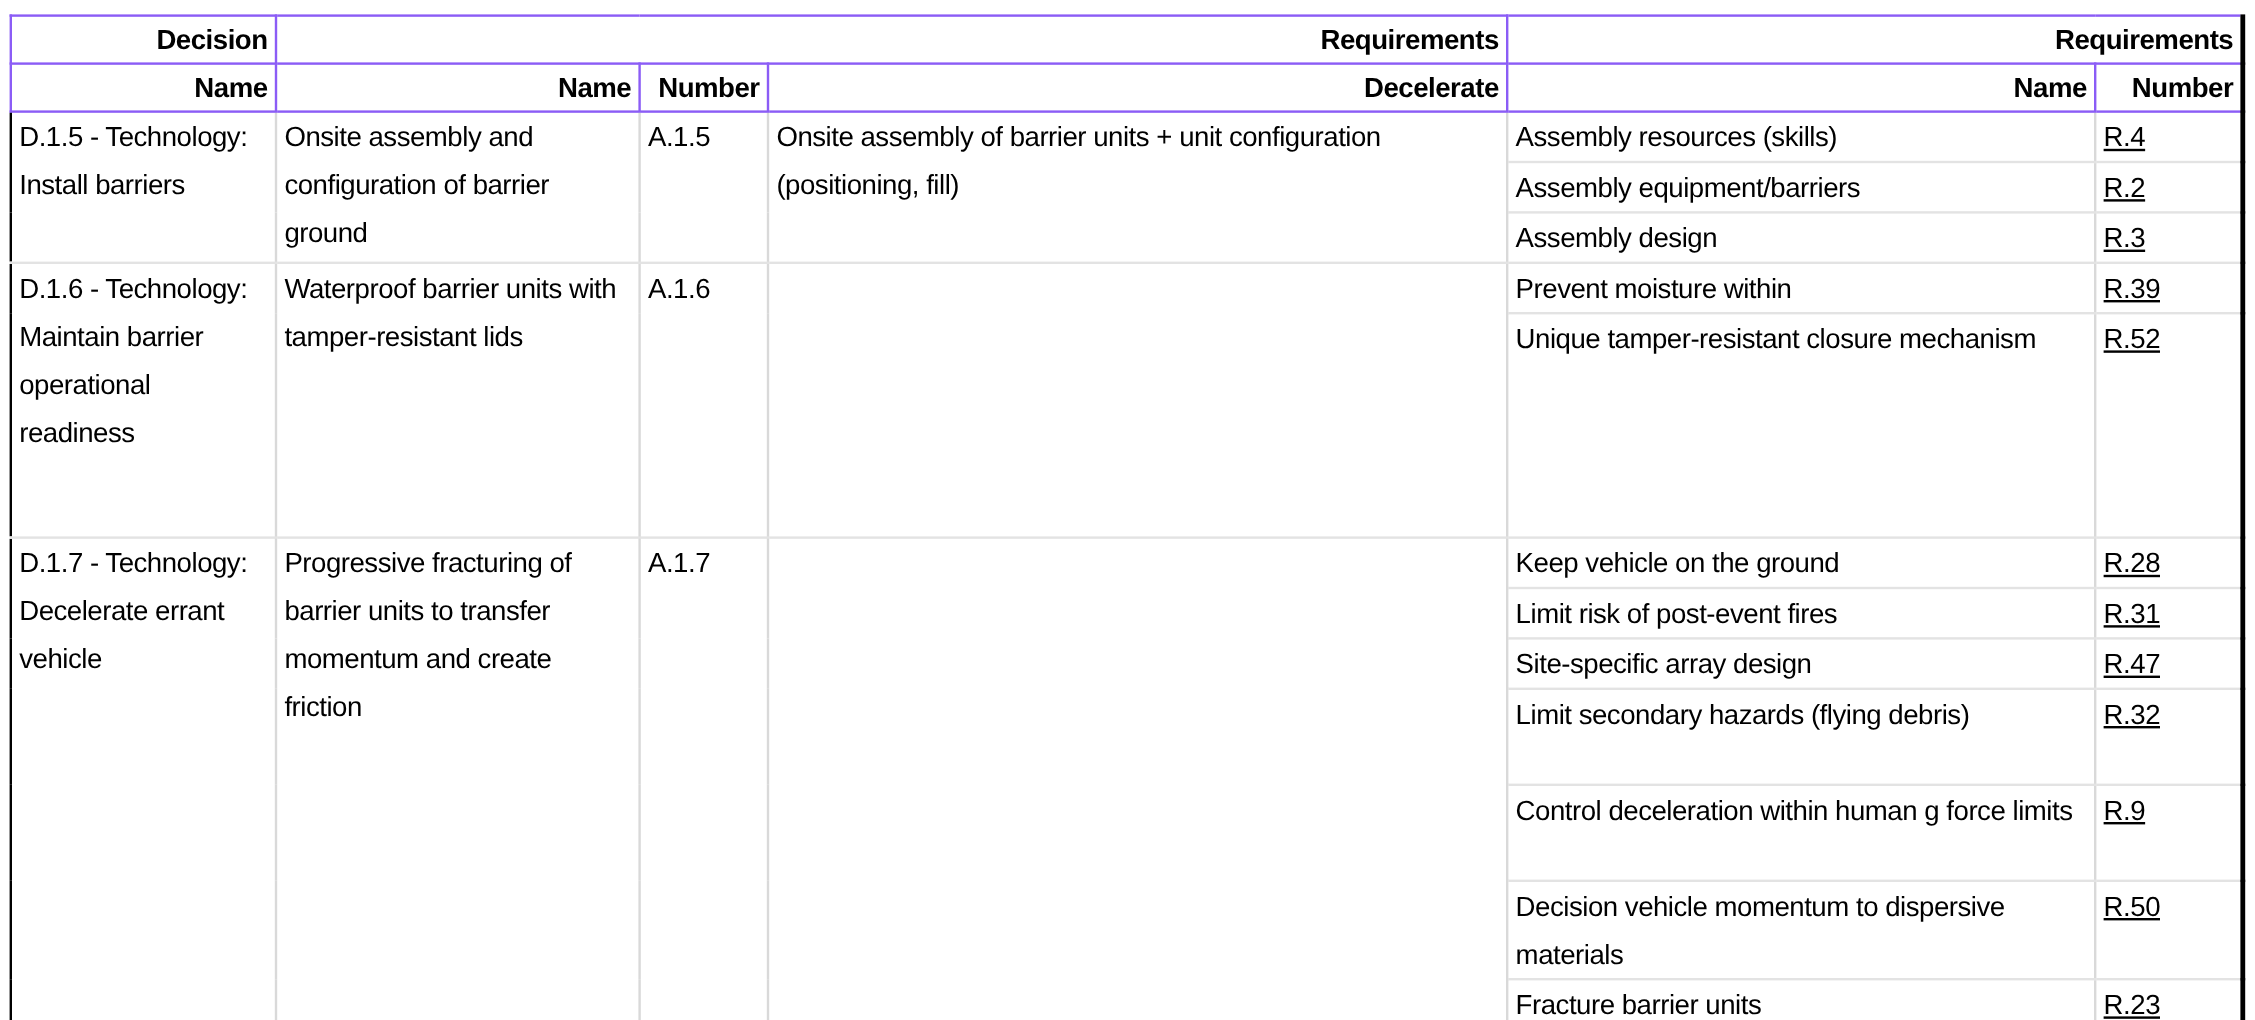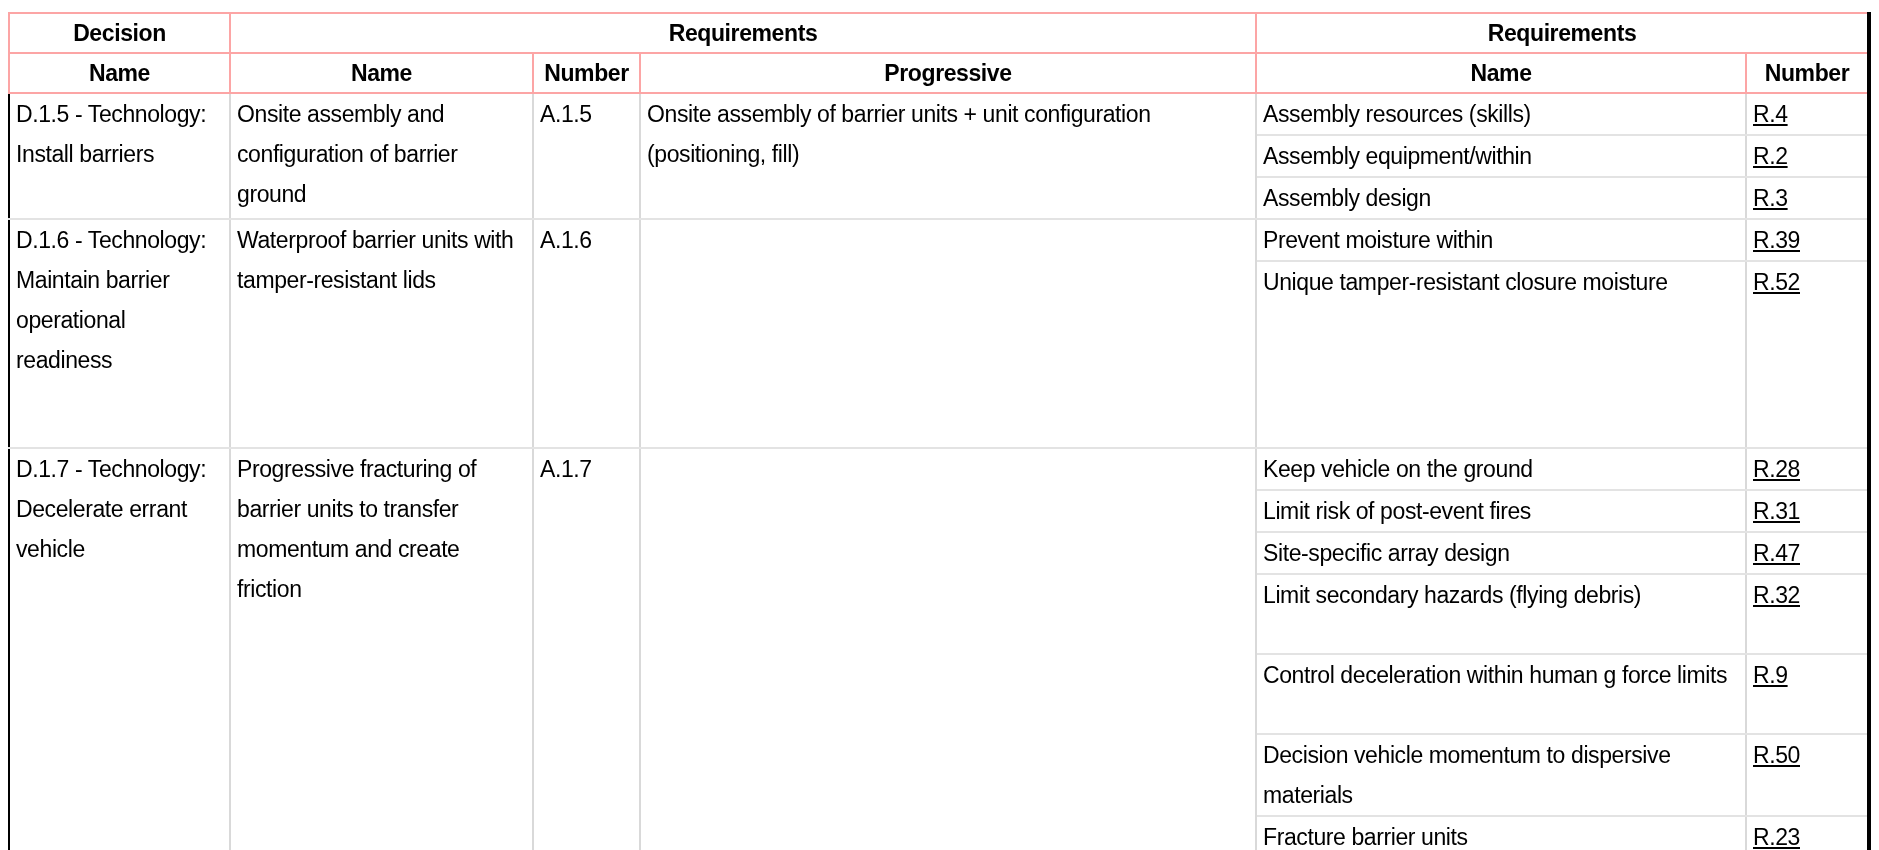--- a/index.html
+++ b/index.html
@@ -9,22 +9,22 @@
       position: absolute; left: 8px; top: 12px;
       border-collapse: collapse; table-layout: fixed;
       width: 1860px;
       border-left: 2px solid #000; border-right: 4px solid #000; border-bottom: 4px solid #000;
       border-top: 2px solid #000;
     }
     table.req th, table.req td {
       padding: 0 6px; font-size: 23px; line-height: 40px; vertical-align: top;
       overflow: hidden; white-space: normal; letter-spacing: -0.4px;
     }
-    table.req th { font-weight: bold; text-align: center; height: 38px; line-height: 38px;
-                   border: 2px solid #fca5a5; }
+    table.req th { font-weight: bold; text-align: right; height: 38px; line-height: 38px;
+                   border: 2px solid #8b5cf6; }
     table.req td { border-left: 2px solid #d9d9d9; border-right: 2px solid #d9d9d9;
                    border-top: 2px solid #e3e3e3; border-bottom: 2px solid #e3e3e3; margin-left: 15px; }
     table.req td.first { border-left: none; }
     table.req td.last { border-right: none; text-decoration: underline; }
     col.c1 { width: 221px; } col.c2 { width: 303px; } col.c3 { width: 107px; }
     col.c4 { width: 616px; } col.c5 { width: 490px; } col.c6 { width: 123px; }
   </style>
 </head>
 <body>
 
@@ -40,54 +40,54 @@
   <thead>
     <tr>
       <th>Decision</th>
       <th colspan="3">Requirements</th>
       <th colspan="2">Requirements</th>
     </tr>
     <tr>
       <th>Name</th>
       <th>Name</th>
       <th>Number</th>
-      <th>Progressive</th>
+      <th>Decelerate</th>
       <th>Name</th>
       <th>Number</th>
     </tr>
   </thead>
   <tbody>
 
     <tr style="height:40px">
       <td rowspan="3" class="first">D.1.5 - Technology: Install barriers</td>
       <td rowspan="3">Onsite assembly and configuration of barrier ground</td>
       <td rowspan="3">A.1.5</td>
       <td rowspan="3">Onsite assembly of barrier units + unit configuration (positioning, fill)</td>
       <td>Assembly resources (skills)</td>
       <td class="last">R.4</td>
     </tr>
     <tr style="height:40px">
-      <td>Assembly equipment/within</td>
+      <td>Assembly equipment/barriers</td>
       <td class="last">R.2</td>
     </tr>
     <tr style="height:40px">
       <td>Assembly design</td>
       <td class="last">R.3</td>
     </tr>
 
     <tr style="height:40px">
       <td rowspan="2" class="first">D.1.6 - Technology: Maintain barrier operational readiness</td>
       <td rowspan="2">Waterproof barrier units with tamper-resistant lids</td>
       <td rowspan="2">A.1.6</td>
       <td rowspan="2"></td>
       <td>Prevent moisture within</td>
       <td class="last">R.39</td>
     </tr>
     <tr style="height:187px">
-      <td>Unique tamper-resistant closure moisture</td>
+      <td>Unique tamper-resistant closure mechanism</td>
       <td class="last">R.52</td>
     </tr>
 
     <tr style="height:40px">
       <td rowspan="7" class="first">D.1.7 - Technology: Decelerate errant vehicle</td>
       <td rowspan="7">Progressive fracturing of barrier units to transfer momentum and create friction</td>
       <td rowspan="7">A.1.7</td>
       <td rowspan="7"></td>
       <td>Keep vehicle on the ground</td>
       <td class="last">R.28</td>

